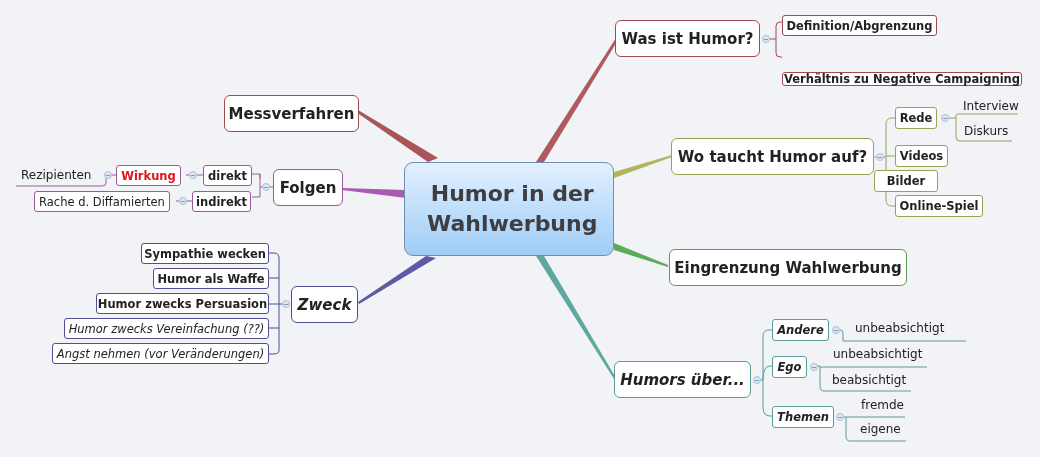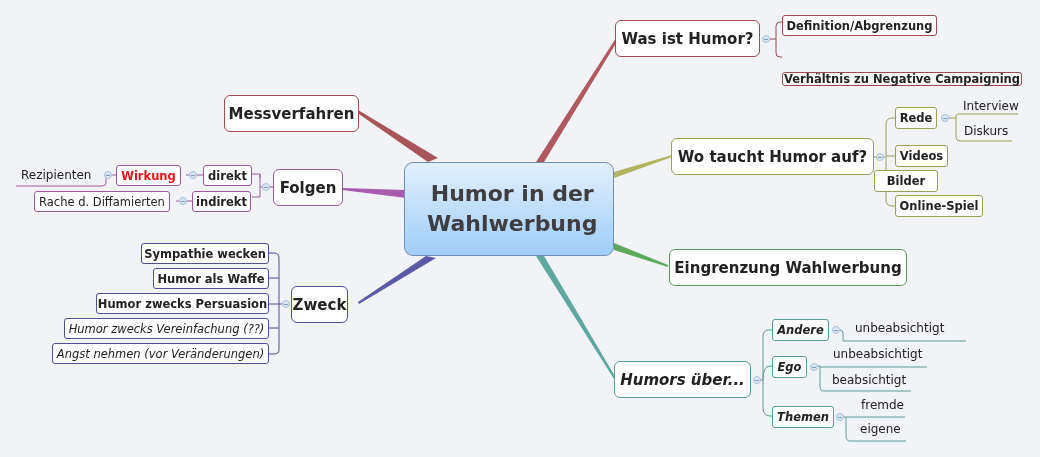--- a/index.html
+++ b/index.html
@@ -169,21 +169,21 @@
 <div class="toggle" style="left:104px;top:171px;"></div>
 <div class="leaf" style="left:21px;top:167px;"><span>Rezipienten</span></div>
 <div class="node sub c-purple" style="left:192px;top:191px;width:59px;height:21px;">
   <span>indirekt</span>
 </div>
 <div class="toggle" style="left:179px;top:197px;"></div>
 <div class="node sub c-purple" style="left:34px;top:191px;width:136px;height:21px;font-weight:normal;">
   <span>Rache d. Diffamierten</span>
 </div>
 
-<div class="node main c-blue" style="left:291px;top:286px;width:57px;height:37px;">
+<div class="node main c-blue" style="left:291px;top:286px;width:67px;height:37px;font-style:italic;">
   <span>Zweck</span>
 </div>
 <div class="toggle" style="left:282px;top:300px;"></div>
 <div class="node sub c-blue" style="left:141px;top:243px;width:128px;height:21px;">
   <span>Sympathie wecken</span>
 </div>
 <div class="node sub c-blue" style="left:153px;top:268px;width:116px;height:21px;">
   <span>Humor als Waffe</span>
 </div>
 <div class="node sub c-blue" style="left:96px;top:293px;width:173px;height:21px;">

